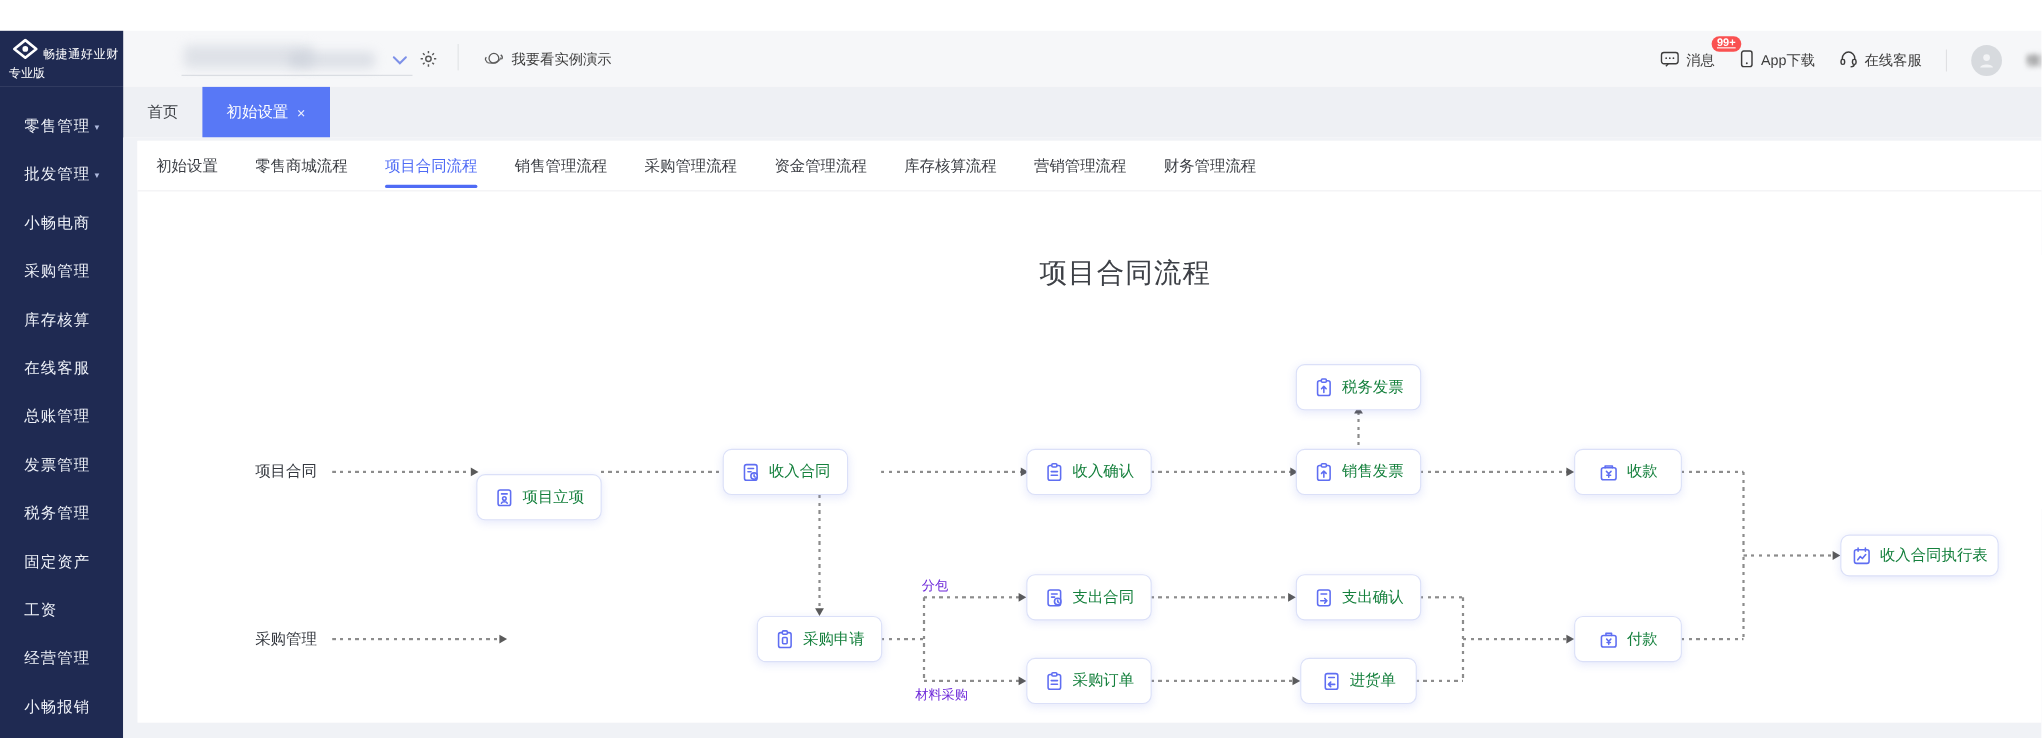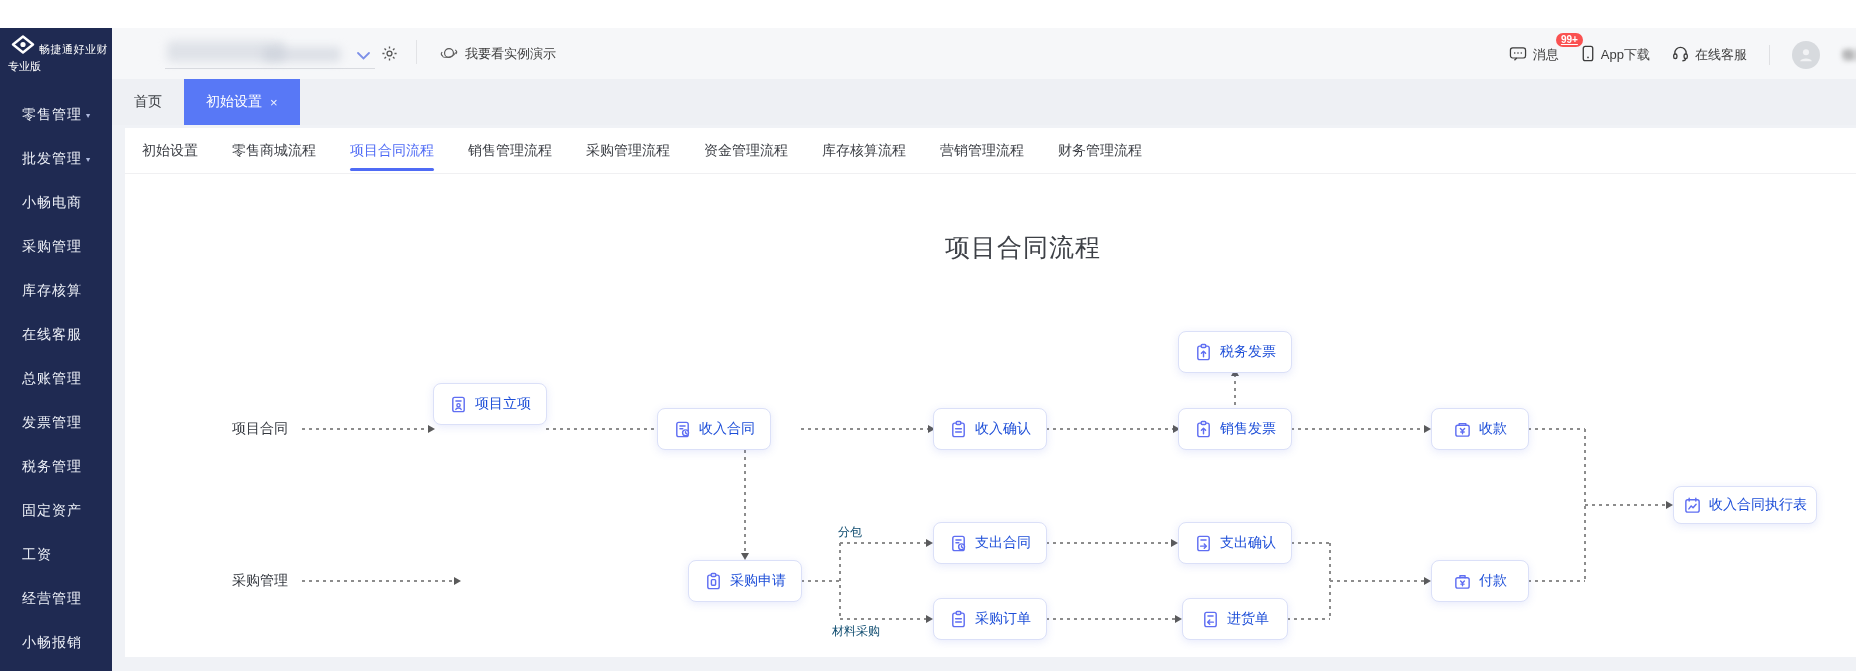--- a/index.html
+++ b/index.html
@@ -43,30 +43,30 @@
   .ntab.active::after{content:'';position:absolute;left:0;right:0;bottom:2px;height:3px;background:var(--nav-active);border-radius:2px;}
   .nav-right{position:absolute;right:8px;top:0;height:45px;display:flex;align-items:center;gap:10px;font-size:13px;color:#555;}
   .nav-right .nr-item{display:flex;align-items:center;gap:5px;cursor:pointer;white-space:nowrap;}
   .nr-divider{width:1px;height:14px;background:#d9d9d9;}
   .page-title{position:absolute;left:190px;right:0;top:231px;text-align:center;font-size:25px;color:#3d4046;font-weight:500;letter-spacing:1px;}
   
   .diagram{position:absolute;inset:0;pointer-events:none;}
   .flow-label{position:absolute;transform:translate(-50%,-50%);font-size:14px;color:#34383f;font-weight:500;white-space:nowrap;pointer-events:auto;}
   .node{position:absolute;transform:translate(-50%,-50%);height:40px;background:#fff;
     border:1px solid #dbe0f8;border-radius:8px;box-shadow:0 2px 8px rgba(108,126,232,.16);
-    display:flex;align-items:center;justify-content:center;gap:7px;font-size:14px;color:#1d4ed8;
+    display:flex;align-items:center;justify-content:center;gap:7px;font-size:14px;color:#15803d;
     z-index:2;pointer-events:auto;cursor:pointer;white-space:nowrap;}
   .node.small{height:36px;}
   .node-icon{display:flex;align-items:center;}
   .edge-h{position:absolute;height:2px;background:repeating-linear-gradient(90deg,var(--dash) 0 3px,transparent 3px 7px);z-index:1;}
   .edge-v{position:absolute;width:2px;background:repeating-linear-gradient(180deg,var(--dash) 0 3px,transparent 3px 7px);z-index:1;}
   .edge-h.arrow-end::after{content:'';position:absolute;right:-5px;top:-3px;border:4px solid transparent;border-right:0;border-left:7px solid #5a5a5a;}
   .edge-v.arrow-end::after{content:'';position:absolute;bottom:-5px;left:-3px;border:4px solid transparent;border-bottom:0;border-top:7px solid #5a5a5a;}
   .edge-v.arrow-start::before{content:'';position:absolute;top:-5px;left:-3px;border:4px solid transparent;border-top:0;border-bottom:7px solid #5a5a5a;}
-  .edge-label{position:absolute;font-size:12px;color:#0c4a6e;white-space:nowrap;font-family:Liberation Serif, serif;}
+  .edge-label{position:absolute;font-size:12px;color:#6d28d9;white-space:nowrap;font-family:Liberation Serif, serif;}
   
   .sidebar{position:absolute;left:0;top:79px;width:112px;bottom:0;background:var(--sidebar-bg);}
   .side-list{margin-top:14px;}
   .side-item{height:44px;display:flex;align-items:center;padding-left:22px;gap:2px;
     color:#eef1f8;font-size:14px;letter-spacing:1px;cursor:pointer;white-space:nowrap;}
   .side-item .caret{font-size:8px;color:#aeb9dd;transform:scale(.9);}
 </style>
 </head>
 <body>
 
@@ -226,21 +226,21 @@
       <div class="ntab">营销管理流程</div>
       <div class="ntab">财务管理流程</div>
     </div>
 </div>
 
 <div class="page-title">项目合同流程</div>
 
 <div class="diagram">
     <div class="flow-label" style="left: 260px; top: 429px;">项目合同</div>
     <div class="flow-label" style="left: 260px; top: 581px;">采购管理</div>
-    <div class="node" style="left: 490px; top: 404px; width: 112px;">
+    <div class="node" style="left: 490px; top: 452px; width: 112px;">
       <span class="node-icon">
         <svg width="19" height="19" viewBox="0 0 20 20" fill="none" stroke="#5f6ef2" stroke-width="1.5" stroke-linecap="round" stroke-linejoin="round">
           <rect x="4" y="2.5" width="12" height="15" rx="2"></rect>
           <path d="M7.3 6.3h5.4"></path>
           <circle cx="10" cy="10.8" r="1.7"></circle>
           <path d="M7.2 15.2c.5-1.9 5.1-1.9 5.6 0"></path>
         </svg>
       </span>
       <span>项目立项</span>
     </div>

